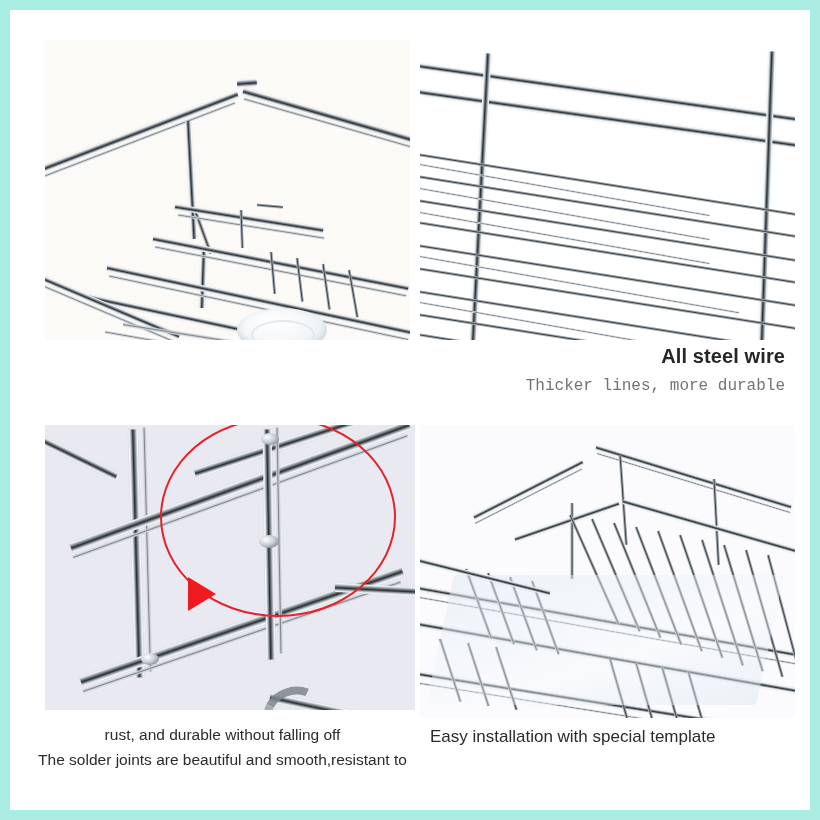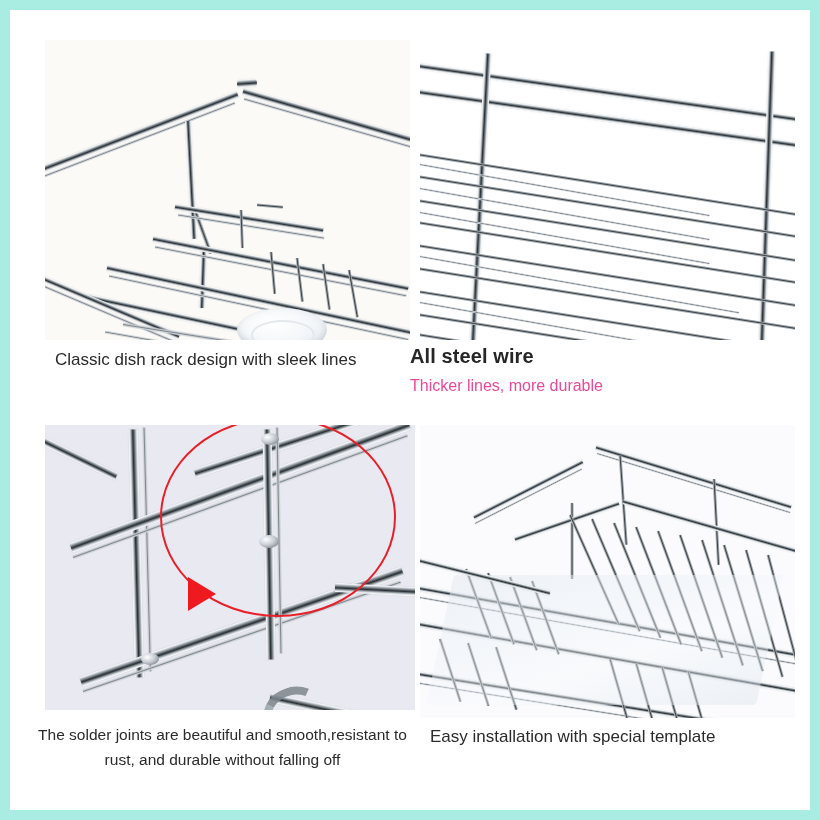--- a/index.html
+++ b/index.html
@@ -106,30 +106,31 @@
   .cap-title {
     font-size: 20px;
     font-weight: bold;
     color: #262626;
     letter-spacing: 0.1px;
     white-space: nowrap;
   }
   .cap-sub {
     font-size: 16px;
     font-weight: normal;
-    color: #ec4899;
+    color: #737373;
     white-space: nowrap;
+    font-family: Liberation Mono, monospace;
   }
   .cap-plain {
     font-size: 17px;
     font-weight: normal;
     color: #2b2b2b;
     white-space: nowrap;
   }
-  .center { text-align: left; }
+  .center { text-align: right; }
   .cap-multiline {
     font-size: 15.5px;
     color: #2b2b2b;
     line-height: 25px;
     text-align: center;
     white-space: nowrap;
   }
 </style>
 </head>
 <body>
@@ -174,23 +175,20 @@
                     border-radius:50%;
                     background:radial-gradient(ellipse at 40% 35%, #ffffff 0%, #f2f5f8 55%, #dfe5ea 100%);
                     box-shadow:inset 0 -3px 6px rgba(170,180,190,0.5);"></div>
         <div style="position:absolute; left:206px; top:280px; width:60px; height:26px;
                     border-radius:50%; border:2px solid #e3e8ec;"></div>
 
         <div class="wire pale" style="left:78px;  top:282px; width:150px; height:5px; transform:rotate(9deg);"></div>
         <div class="wire pale" style="left:60px;  top:290px; width:130px; height:4px; transform:rotate(10deg);"></div>
       </div>
 
-      <div class="caption-block" style="left:20px; top:320px; width:340px;">
-        <div class="cap-plain">Classic dish rack design with sleek lines</div>
-      </div>
     </div>
 
     <div class="cell cell-tr">
       <div class="photo photo-tr">
 
         <div class="wire thick" style="left:-10px; top:22px;  width:400px; height:6px; transform:rotate(8deg);"></div>
         <div class="wire thick" style="left:-10px; top:48px;  width:400px; height:6px; transform:rotate(8deg);"></div>
 
         <div class="wire thick" style="left:68px;  top:10px;  width:300px; height:7px; transform:rotate(93deg);"></div>
         <div class="wire thick" style="left:352px; top:8px;   width:300px; height:7px; transform:rotate(92deg);"></div>
@@ -251,22 +249,22 @@
                     border:8px solid transparent; border-top-color:#7d868c; border-left-color:#9aa3aa;
                     border-radius:50%; transform:rotate(-20deg); opacity:0.85;"></div>
 
         <div class="anno-circle" style="left:115px; top:-8px; width:236px; height:200px;"></div>
 
         <div class="anno-arrow" style="left:143px; top:152px;"></div>
       </div>
 
       <div class="caption-block" style="left:0px; top:300px; width:395px;">
         <div class="cap-multiline" style="margin-top:7px;">
+          <div>rust, and durable without falling off</div>
           <div>The solder joints are beautiful and smooth,resistant to</div>
-          <div>rust, and durable without falling off</div>
         </div>
       </div>
     </div>
 
     <div class="cell cell-br">
       <div class="photo photo-br">
 
         <div class="wire thick" style="left:54px;  top:90px;  width:122px; height:5px; transform:rotate(-27deg);"></div>
         <div class="wire pale" style="left:55px;  top:97px;  width:120px; height:3px; transform:rotate(-27deg);"></div>
         <div class="wire thick" style="left:176px; top:20px;  width:204px; height:5px; transform:rotate(17deg);"></div>

